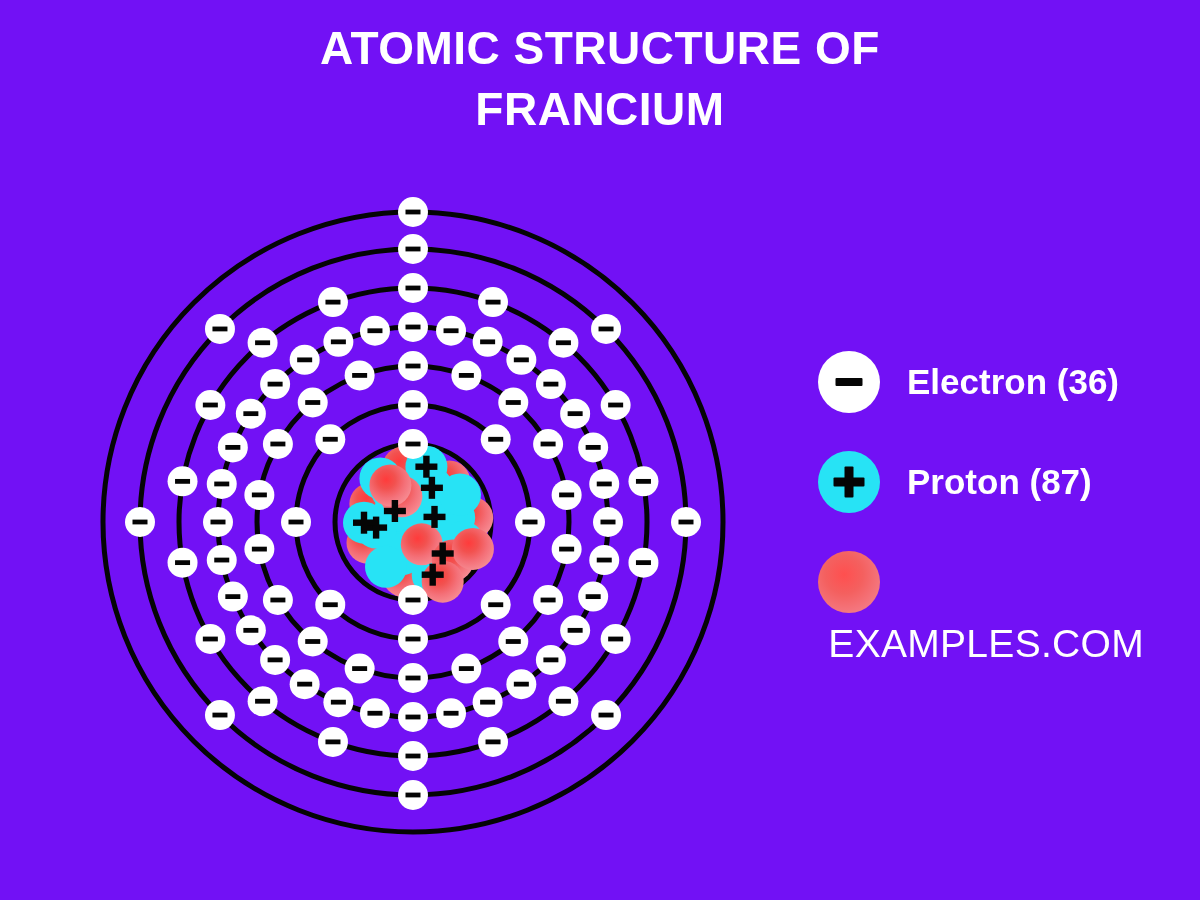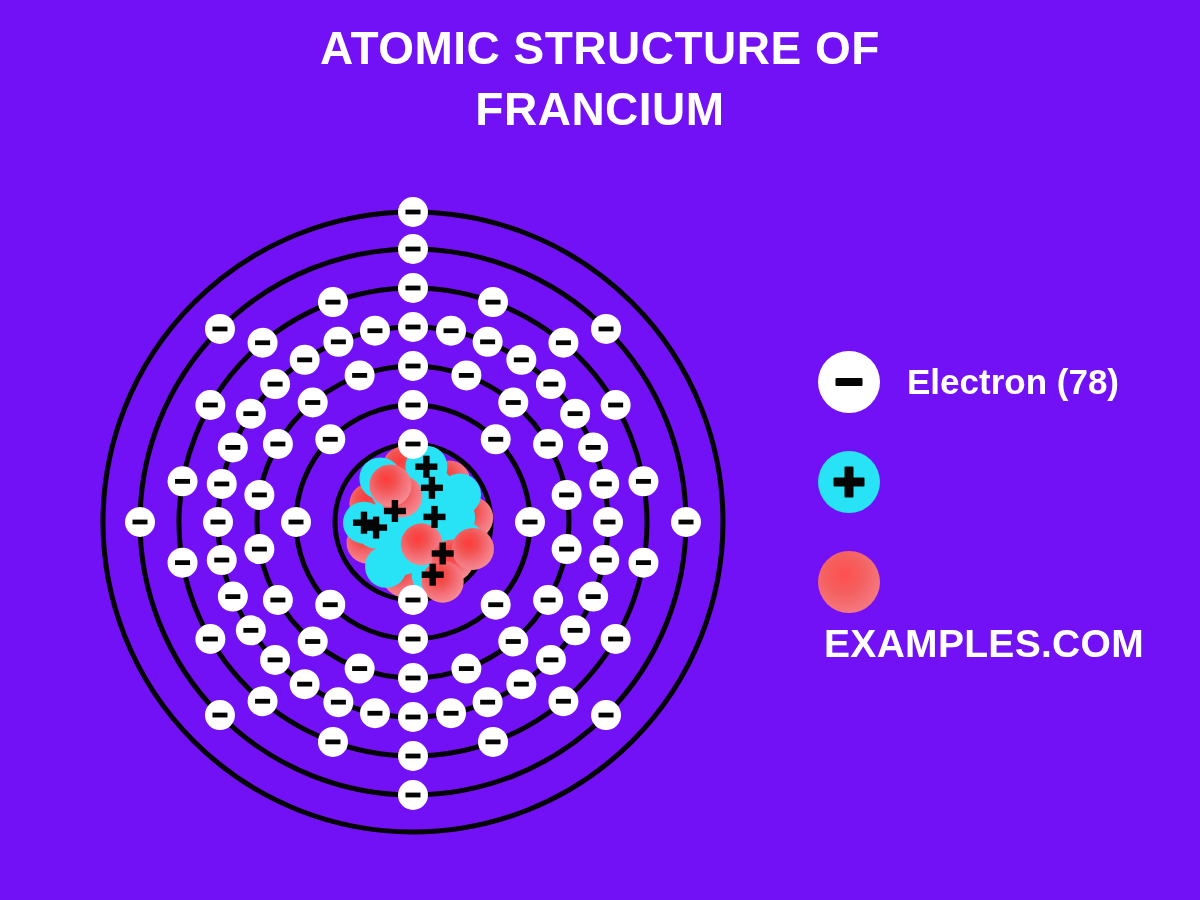--- a/index.html
+++ b/index.html
@@ -111,21 +111,21 @@
     white-space: nowrap;
   }
 
   
   #watermark {
     position: absolute;
     right: 56px;
     bottom: 38px;
     color: #ffffff;
     font-family: "Liberation Sans", sans-serif;
-    font-weight: bold;
+    font-weight: normal;
     font-size: 39px;
     letter-spacing: 0.3px;
   }
 </style>
 </head>
 <body>
 
 <div id="stage">
 
   <div id="title">ATOMIC STRUCTURE OF
@@ -576,28 +576,29 @@
         </g>
     </svg>
   </div>
 
   <div id="legend">
 
     <div class="legend-row">
       <div class="legend-swatch electron">
         <div class="sign minus"></div>
       </div>
-      <div class="legend-label">Electron (78)</div>
+      <div class="legend-label">Electron (36)</div>
     </div>
 
     <div class="legend-row">
       <div class="legend-swatch proton">
         <div class="sign plus-h"></div>
         <div class="sign plus-v"></div>
       </div>
+      <div class="legend-label">Proton (87)</div>
     </div>
 
     <div class="legend-row">
       <div class="legend-swatch neutron"></div>
     </div>
 
   </div>
 
   <div id="watermark">EXAMPLES.COM</div>
 

